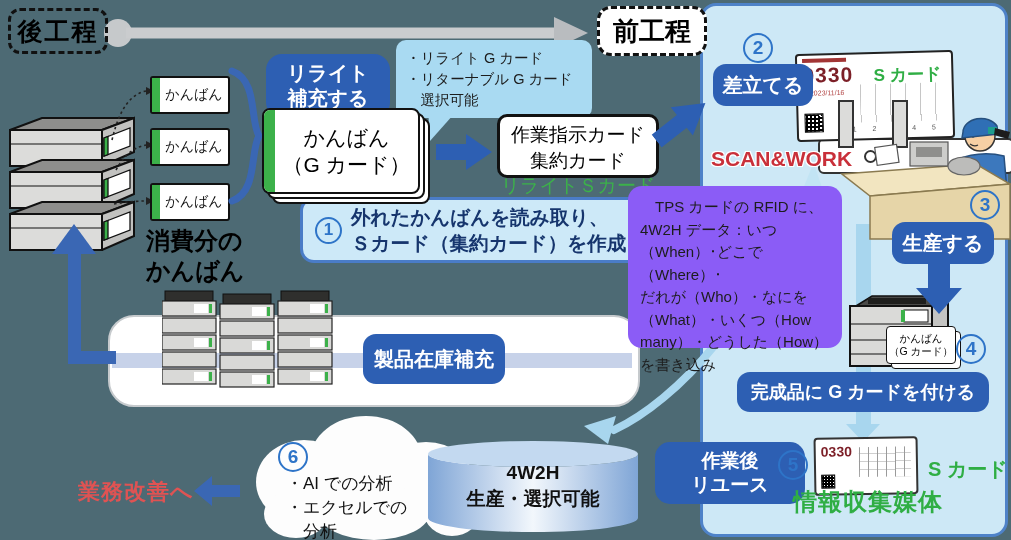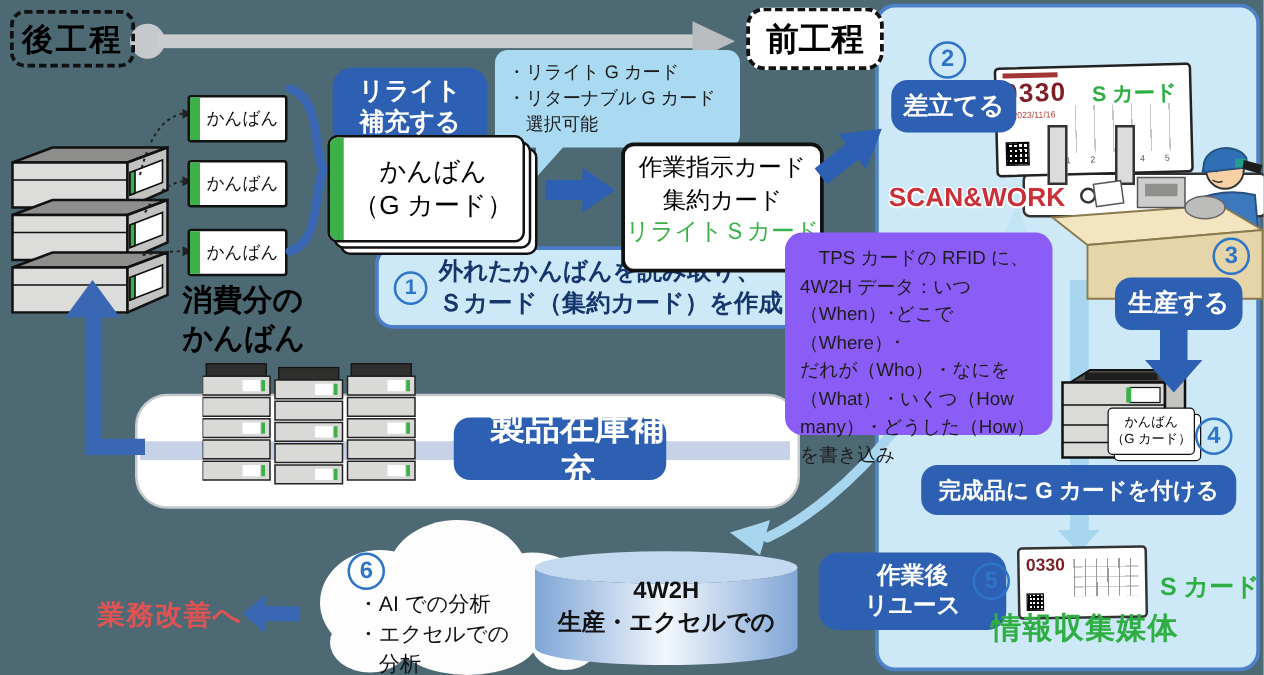--- a/index.html
+++ b/index.html
@@ -119,21 +119,21 @@
       <div class="greenstripe" style="width:11px;"></div>
       <div class="pre" style="flex:1;display:flex;align-items:center;justify-content:center;text-align:center;font-size:21px;color:#000;line-height:1.3;">かんばん
 （G カード）</div>
     </div>
   </div>
 
   <svg class="abs" style="left:436px;top:134px;" width="56" height="36">
     <polygon points="0,10 30,10 30,0 56,18 30,36 30,26 0,26" fill="#2d5fb3"></polygon>
   </svg>
 
-  <div class="abs whitebox" style="left:497px;top:114px;width:162px;height:104px;padding-top:5px;line-height:1.35;font-size:19px;z-index:3;">
+  <div class="abs whitebox" style="left:497px;top:114px;width:162px;height:64px;padding-top:5px;line-height:1.35;font-size:19px;z-index:3;">
     <div style="color:#000;">作業指示カード</div>
     <div style="color:#000;">集約カード</div>
     <div style="color:#3cb14a;">リライトＳカード</div>
   </div>
 
   <div class="abs lightbox" style="left:300px;top:197px;width:363px;height:66px;display:flex;align-items:center;gap:9px;padding:0 12px;z-index:2;">
     <div class="cnum" style="width:27px;height:27px;font-size:17px;flex:none;">1</div>
     <div class="pre" style="font-size:19.5px;font-weight:bold;color:#16356d;line-height:1.35;">外れたかんばんを読み取り、
 Ｓカード（集約カード）を作成</div>
   </div>
@@ -296,21 +296,21 @@
         <rect x="105" y="87" width="3" height="9" fill="#3cb14a"></rect>
       <rect x="148" y="16" width="14" height="9" fill="#fff"></rect>
         <rect x="163" y="16" width="3" height="9" fill="#3cb14a"></rect>
       <rect x="148" y="50" width="14" height="9" fill="#fff"></rect>
         <rect x="163" y="50" width="3" height="9" fill="#3cb14a"></rect>
       <rect x="148" y="84" width="14" height="9" fill="#fff"></rect>
         <rect x="163" y="84" width="3" height="9" fill="#3cb14a"></rect>
     </g>
   </svg>
 
-  <div class="abs blue-box" style="left:363px;top:334px;width:142px;height:50px;font-size:28px;z-index:4;padding-left:28px;">
+  <div class="abs blue-box" style="left:363px;top:334px;width:142px;height:50px;font-size:20px;z-index:4;">
     <span>製品在庫補充</span>
   </div>
 
   <svg class="abs" style="left:244px;top:410px;z-index:3;" width="240" height="130">
     <g fill="#fdfdfd">
       <ellipse cx="60" cy="72" rx="48" ry="42"></ellipse>
       <ellipse cx="122" cy="50" rx="56" ry="44"></ellipse>
       <ellipse cx="182" cy="72" rx="48" ry="40"></ellipse>
       <ellipse cx="208" cy="102" rx="28" ry="24"></ellipse>
       <ellipse cx="52" cy="104" rx="32" ry="24"></ellipse>
@@ -327,20 +327,20 @@
       <linearGradient id="cylg" x1="0" y1="0" x2="1" y2="0">
         <stop offset="0" stop-color="#7fa5d6"></stop>
           <stop offset="0.5" stop-color="#f2f7fc"></stop>
           <stop offset="1" stop-color="#7fa5d6"></stop>
       </linearGradient>
     </defs>
     <path d="M2,16 L2,80 A105,14 0 0 0 212,80 L212,16 A105,13 0 0 1 2,16 Z" fill="url(#cylg)"></path>
     <ellipse cx="107" cy="16" rx="105" ry="13" fill="#c3d9f0"></ellipse>
   </svg>
   <div class="abs pre" style="left:426px;top:460px;width:214px;text-align:center;font-size:19px;font-weight:600;color:#111;line-height:1.35;z-index:5;">4W2H
-生産・エクセルでの</div>
+生産・選択可能</div>
 
   <svg class="abs" style="left:194px;top:476px;z-index:4;" width="46" height="30">
     <polygon points="46,9 18,9 18,0 0,15 18,30 18,21 46,21" fill="#3a67b4"></polygon>
   </svg>
   <div class="abs" style="left:78px;top:477px;font-size:22px;font-weight:bold;color:#df5353;letter-spacing:1px;z-index:4;">業務改善へ</div>
 
 </div>
 
 </body></html>

